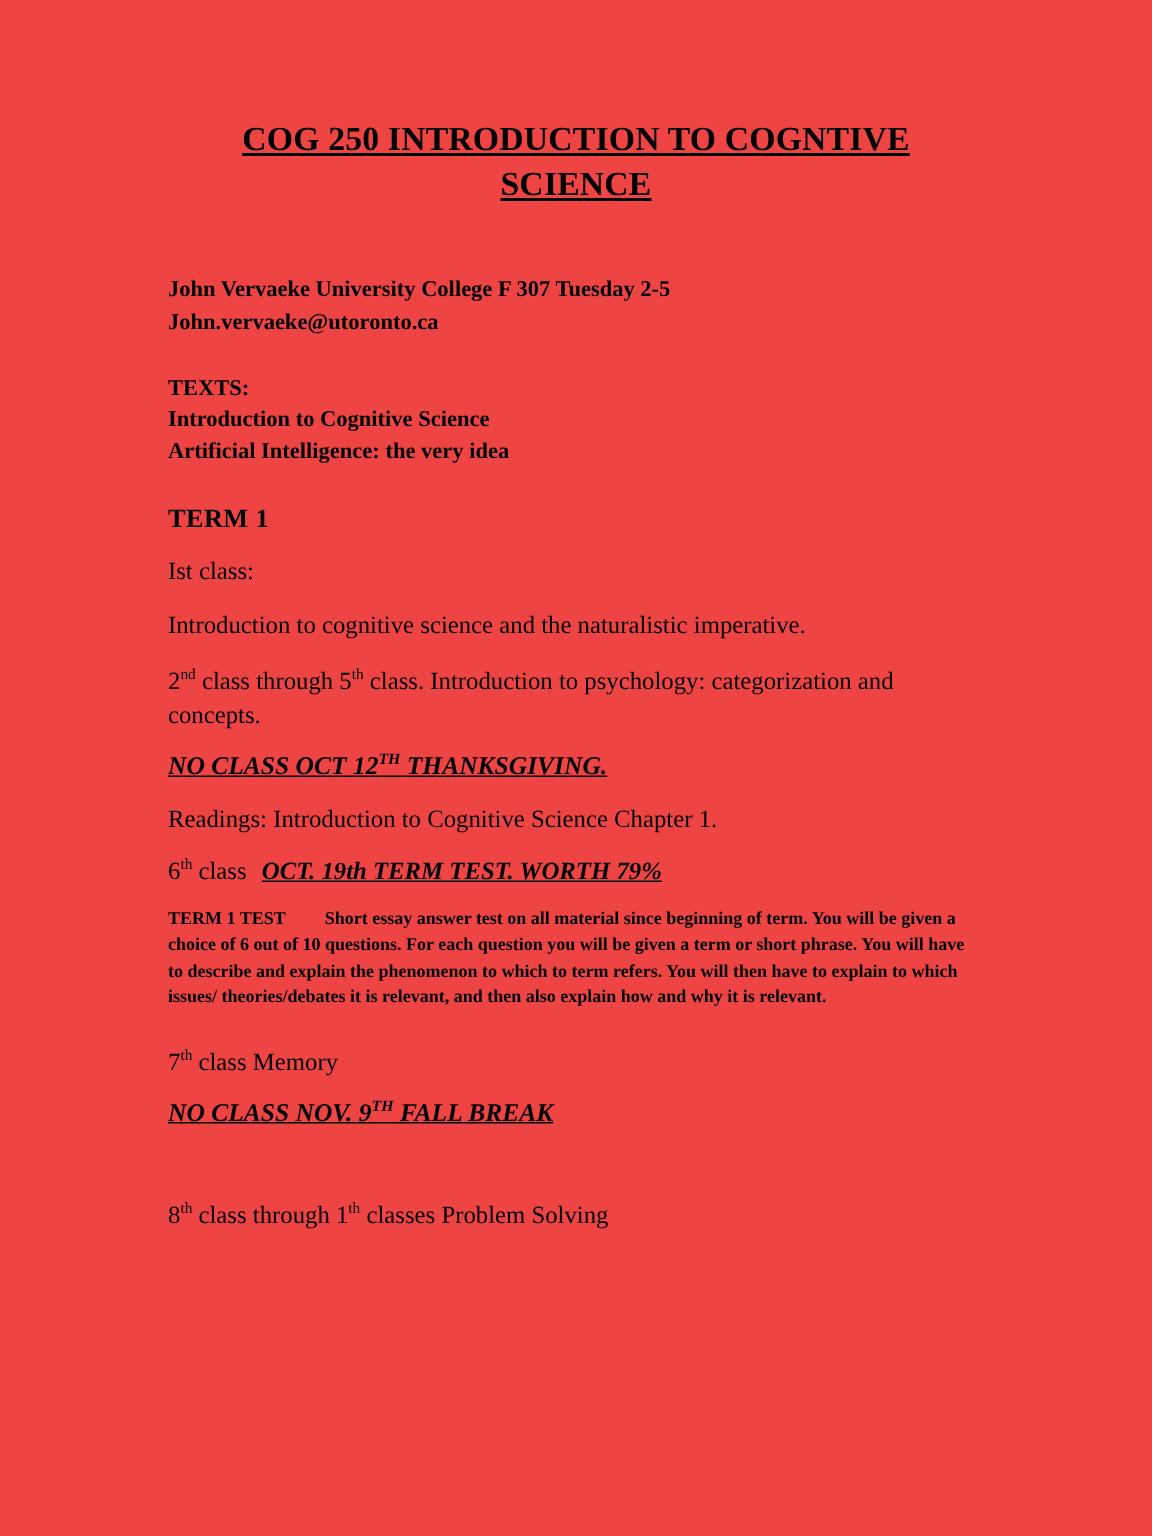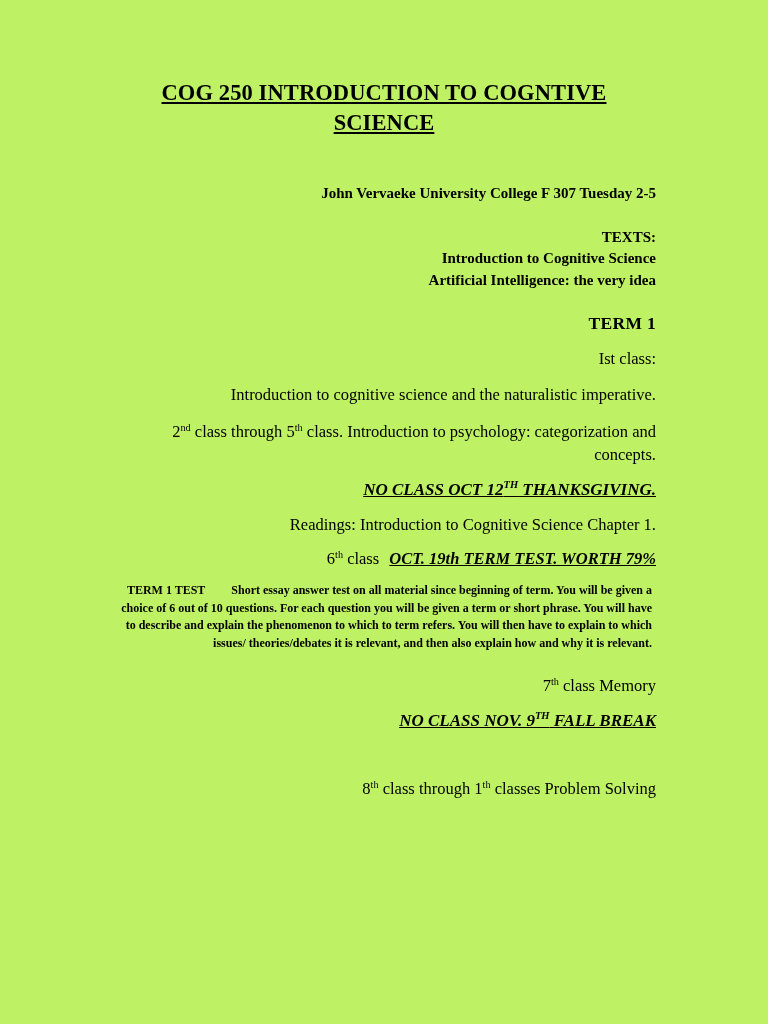--- a/index.html
+++ b/index.html
@@ -11,42 +11,41 @@
     width: 768px;
     height: 1024px;
     font-family: "Liberation Serif", serif;
     color: #000000;
     overflow: hidden;
   }
   .page {
     position: relative;
     width: 768px;
     height: 1024px;
-    background: #bef264;
+    background: #ef4444;
     box-sizing: border-box;
     padding: 78px 112px 0 112px;
   }
   .doc-title {
     font-size: 22.5px;
     font-weight: bold;
     text-align: center;
     line-height: 1.32;
     margin: 0 0 0 0;
     letter-spacing: 0.1px;
   }
   .doc-title .u {
     text-decoration: underline;
   }
   .gap-lg { height: 46px; }
   .gap-md { height: 22px; }
   .gap-sm { height: 13px; }
 
   p {
     margin: 0;
-    text-align: right;
   }
   .para {
     font-size: 16.5px;
     line-height: 1.42;
     margin: 0;
   }
   .head-info {
     font-size: 15px;
     font-weight: bold;
     line-height: 1.45;
@@ -102,20 +101,21 @@
 <div class="page">
 
   <h1 class="doc-title">
     <span class="u">COG 250 INTRODUCTION TO COGNTIVE</span><br>
     <span class="u">SCIENCE</span>
   </h1>
 
   <div class="gap-lg"></div>
 
   <p class="head-info">John Vervaeke University College F 307 Tuesday 2-5</p>
+  <p class="head-info">John.vervaeke@utoronto.ca</p>
 
   <div class="gap-md"></div>
 
   <p class="texts-line">TEXTS:</p>
   <p class="texts-line">Introduction to Cognitive Science</p>
   <p class="texts-line">Artificial Intelligence: the very idea</p>
 
   <div class="gap-md"></div>
 
   <p class="term-heading">TERM  1</p>

